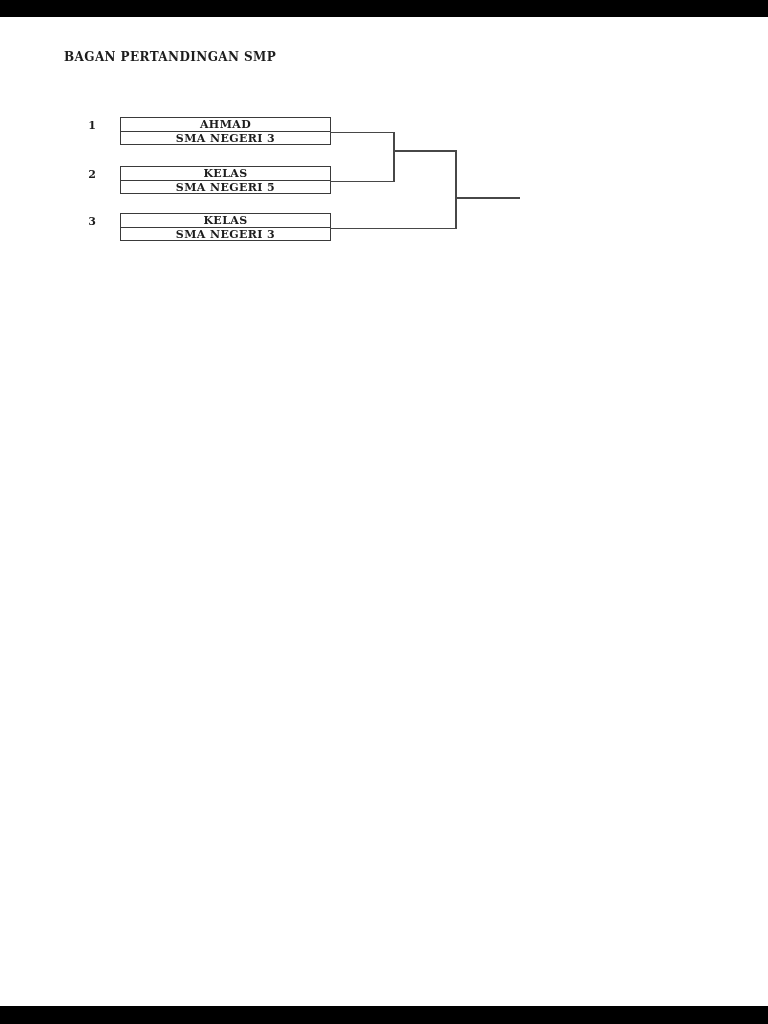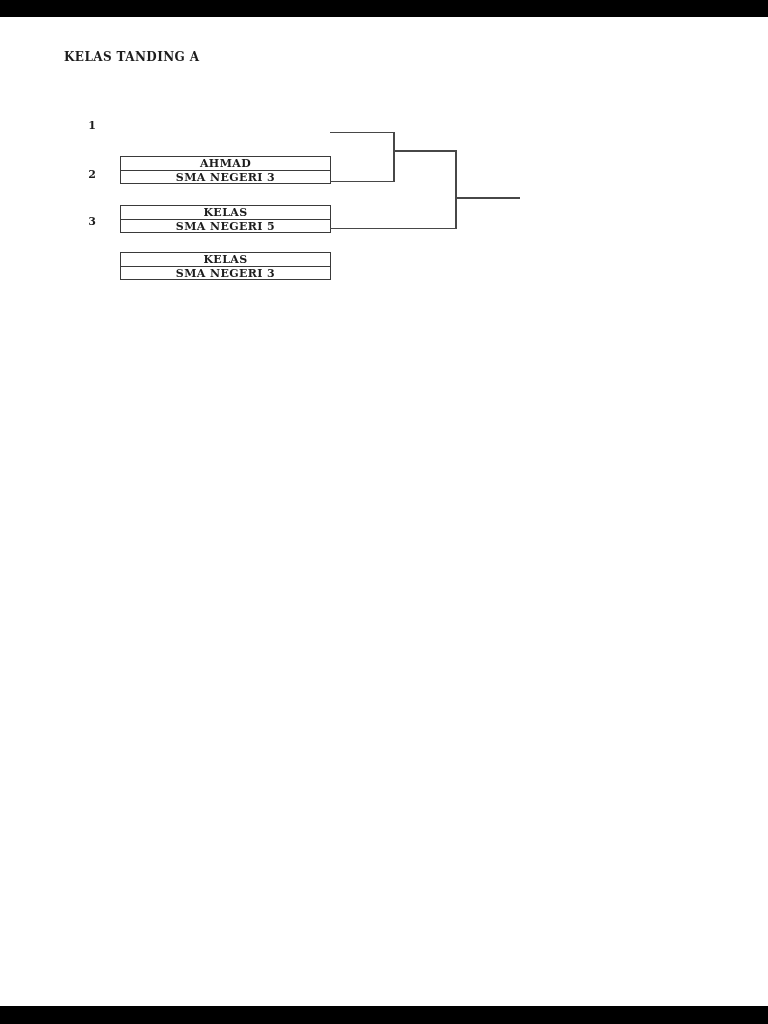--- a/index.html
+++ b/index.html
@@ -23,38 +23,38 @@
     position:absolute; left:64px; top:49px;
     color:#1d1d1d; font-size:12px; font-weight:bold;
     letter-spacing:0.4px; line-height:16px; white-space:nowrap;
   }
   .seed {
     position:absolute; left:84px; width:16px; text-align:center;
     color:#1d1d1d; font-size:11px; font-weight:bold; line-height:13px;
   }
   .entry-box {
     position:absolute; left:120px; width:211px;
-    border:1.6px solid #3a3a3a; background:#ffffff;margin-top:39px;
+    border:1.6px solid #3a3a3a; background:#ffffff;
   }
   .entry-row {
     height:13px; line-height:13px; text-align:center;
     color:#1d1d1d; font-size:11px; font-weight:bold;
     letter-spacing:0.4px; white-space:nowrap; overflow:visible;
   }
   .entry-row.school { border-top:1.6px solid #3a3a3a; }
   .bline { position:absolute; background:#474747; }
 </style>
 </head>
 <body>
 
 <div class="letterbox letterbox-top"></div>
 <div class="page"></div>
 
 <div class="doc-title">
-  <div>KELAS TANDING A</div>
+  <div>BAGAN PERTANDINGAN SMP</div>
 </div>
 
 <div>
 
   <div class="seed" style="top:118.5px">1</div>
   <div class="seed" style="top:167.5px">2</div>
   <div class="seed" style="top:214.5px">3</div>
 
   <div class="entry-box" style="top:117px">
     <div class="entry-row name">AHMAD</div>

